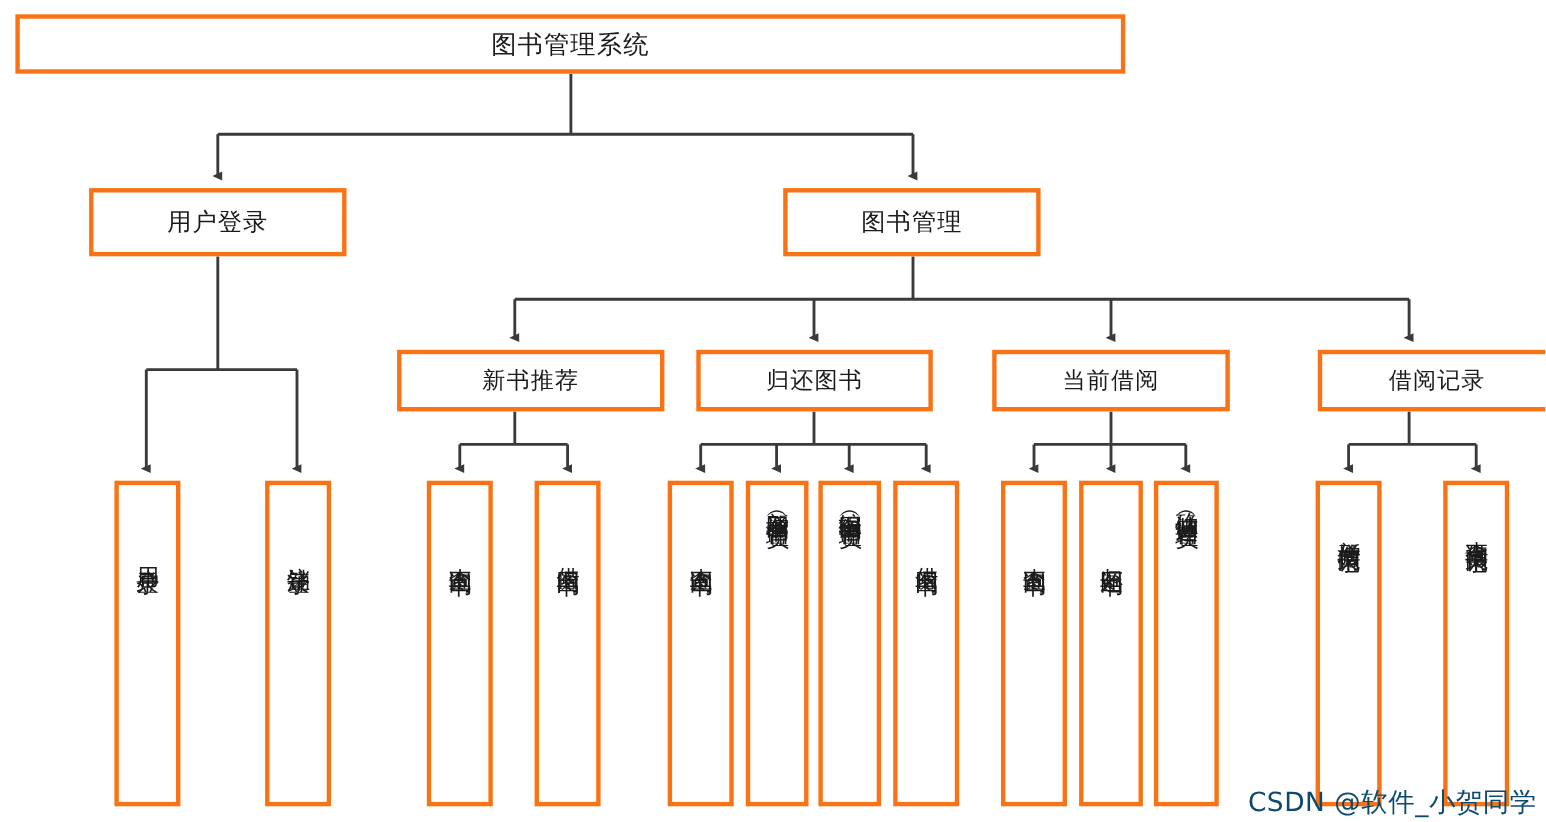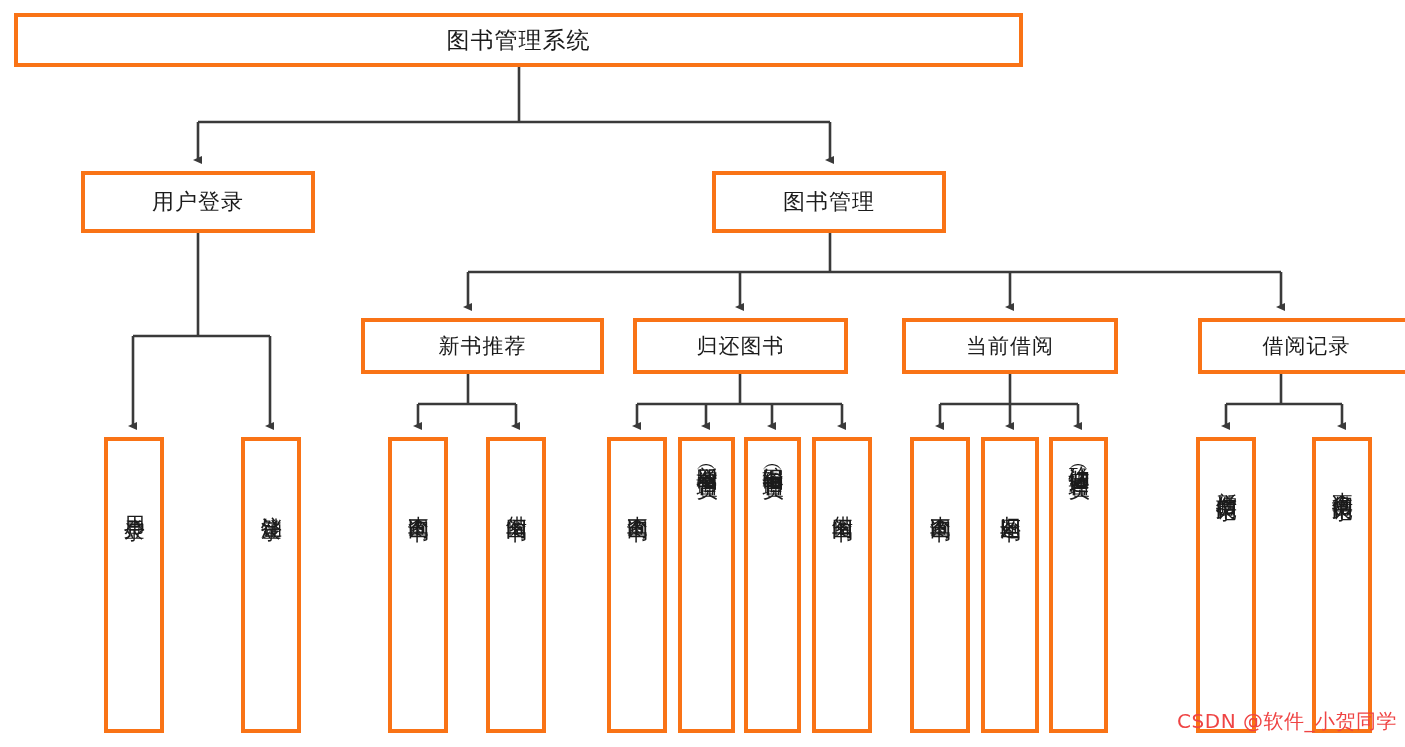--- a/index.html
+++ b/index.html
@@ -68,23 +68,23 @@
   }
   .leaf-mid .vtext {
     margin-top: 28px;
   }
   .leaf-long .vtext {
     margin-top: 2px;
   }
   .watermark {
     position: absolute;
     right: 8px;
-    bottom: 12px;
-    font-size: 20px;
-    color: #ef4444;
+    bottom: 2px;
+    font-size: 24px;
+    color: #0c4a6e;
     letter-spacing: 0.5px;
     z-index: 5;
     white-space: nowrap;
   }
 </style>
 </head>
 <body>
 
 <div id="canvas">
 

